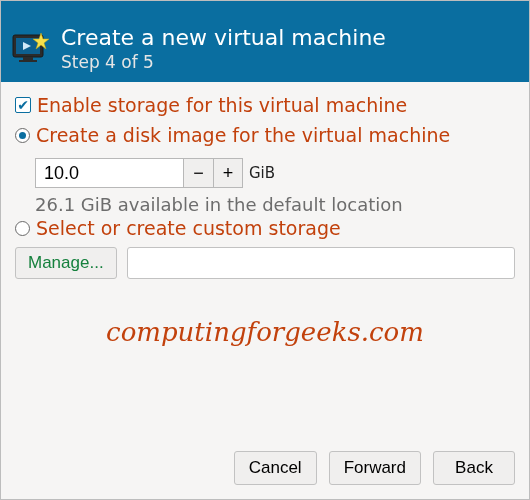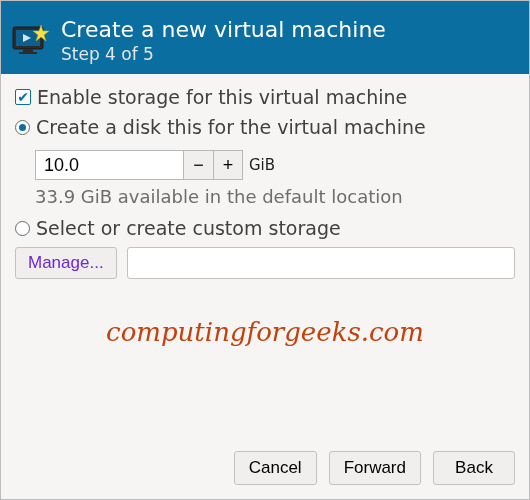--- a/index.html
+++ b/index.html
@@ -19,21 +19,21 @@
     box-shadow: 2px 2px 4px rgba(0,0,0,0.25);
     display: flex;
     flex-direction: column;
     background: #f6f5f4;
   }
   .header {
     background: #0a6ea0;
     color: #fff;
     display: flex;
     align-items: center;
-    padding: 16px 10px 10px 10px;
+    padding: 24px 10px 10px 10px;
     gap: 10px;
   }
   .header-icon { width: 40px; height: 40px; flex: 0 0 auto; }
   .header-text { display: flex; flex-direction: column; }
   .header-title { font-size: 22px; font-weight: 400; color: #fff; }
   .header-step { font-size: 17px; color: #e5e5e5; margin-top: 2px; }
   .content {
     background: #f6f5f4;
     padding: 12px 14px 8px 14px;
     flex: 1 1 auto;
@@ -60,21 +60,21 @@
     align-items: center;
     justify-content: center;
     cursor: pointer;
   }
   .radio.selected::after {
     content: "";
     width: 7px; height: 7px;
     border-radius: 50%;
     background: #0a6ea0;
   }
-  .label-text { font-size: 19px; color: #404040; }
+  .label-text { font-size: 19px; color: #c2410c; }
   .spin-group {
     display: inline-flex;
     align-items: stretch;
     margin-top: 4px;
     margin-bottom: 2px;
   }
   .spin-input {
     width: 148px;
     height: 30px;
     padding: 2px 8px;
@@ -97,21 +97,21 @@
   .hint { color: #6d6d6d; font-size: 18px; margin-top: 4px; }
   .manage-row { display: flex; gap: 10px; margin-top: 8px; }
   .btn {
     border: 1px solid #c2c2c2;
     background: #f0efee;
     padding: 4px 12px;
     font-size: 17px;
     border-radius: 3px;
     cursor: pointer;
   }
-  .btn.disabled { color: #6d28d9; cursor: default; }
+  .btn.disabled { color: #15803d; cursor: default; }
   .path-input {
     flex: 1 1 auto;
     height: 32px;
     border: 1px solid #c2c2c2;
     background: #fff;
     border-radius: 3px;
     padding: 0 6px;
   }
   .watermark {
     color: #c2410c;
@@ -154,34 +154,34 @@
 
   <div class="content">
 
     <div class="row">
       <span class="checkbox">✔</span>
       <span class="label-text">Enable storage for this virtual machine</span>
     </div>
 
     <div class="row">
       <span class="radio selected"></span>
-      <span class="label-text">Create a disk this for the virtual machine</span>
+      <span class="label-text">Create a disk image for the virtual machine</span>
     </div>
 
     <div class="indent">
       <div class="spin-group">
         <input class="spin-input" type="text" value="10.0" style="">
         <button class="spin-btn minus">−</button>
         <button class="spin-btn plus">+</button>
         <span class="unit">GiB</span>
       </div>
-      <div class="hint">33.9 GiB available in the default location</div>
+      <div class="hint">26.1 GiB available in the default location</div>
     </div>
 
-    <div class="row" style="margin-top:10px;">
+    <div class="row" style="margin-top:2px;">
       <span class="radio"></span>
       <span class="label-text">Select or create custom storage</span>
     </div>
 
     <div class="manage-row">
       <button class="btn disabled">Manage...</button>
       <input class="path-input" type="text" value="" style="">
     </div>
 
     <div class="watermark">computingforgeeks.com</div>

